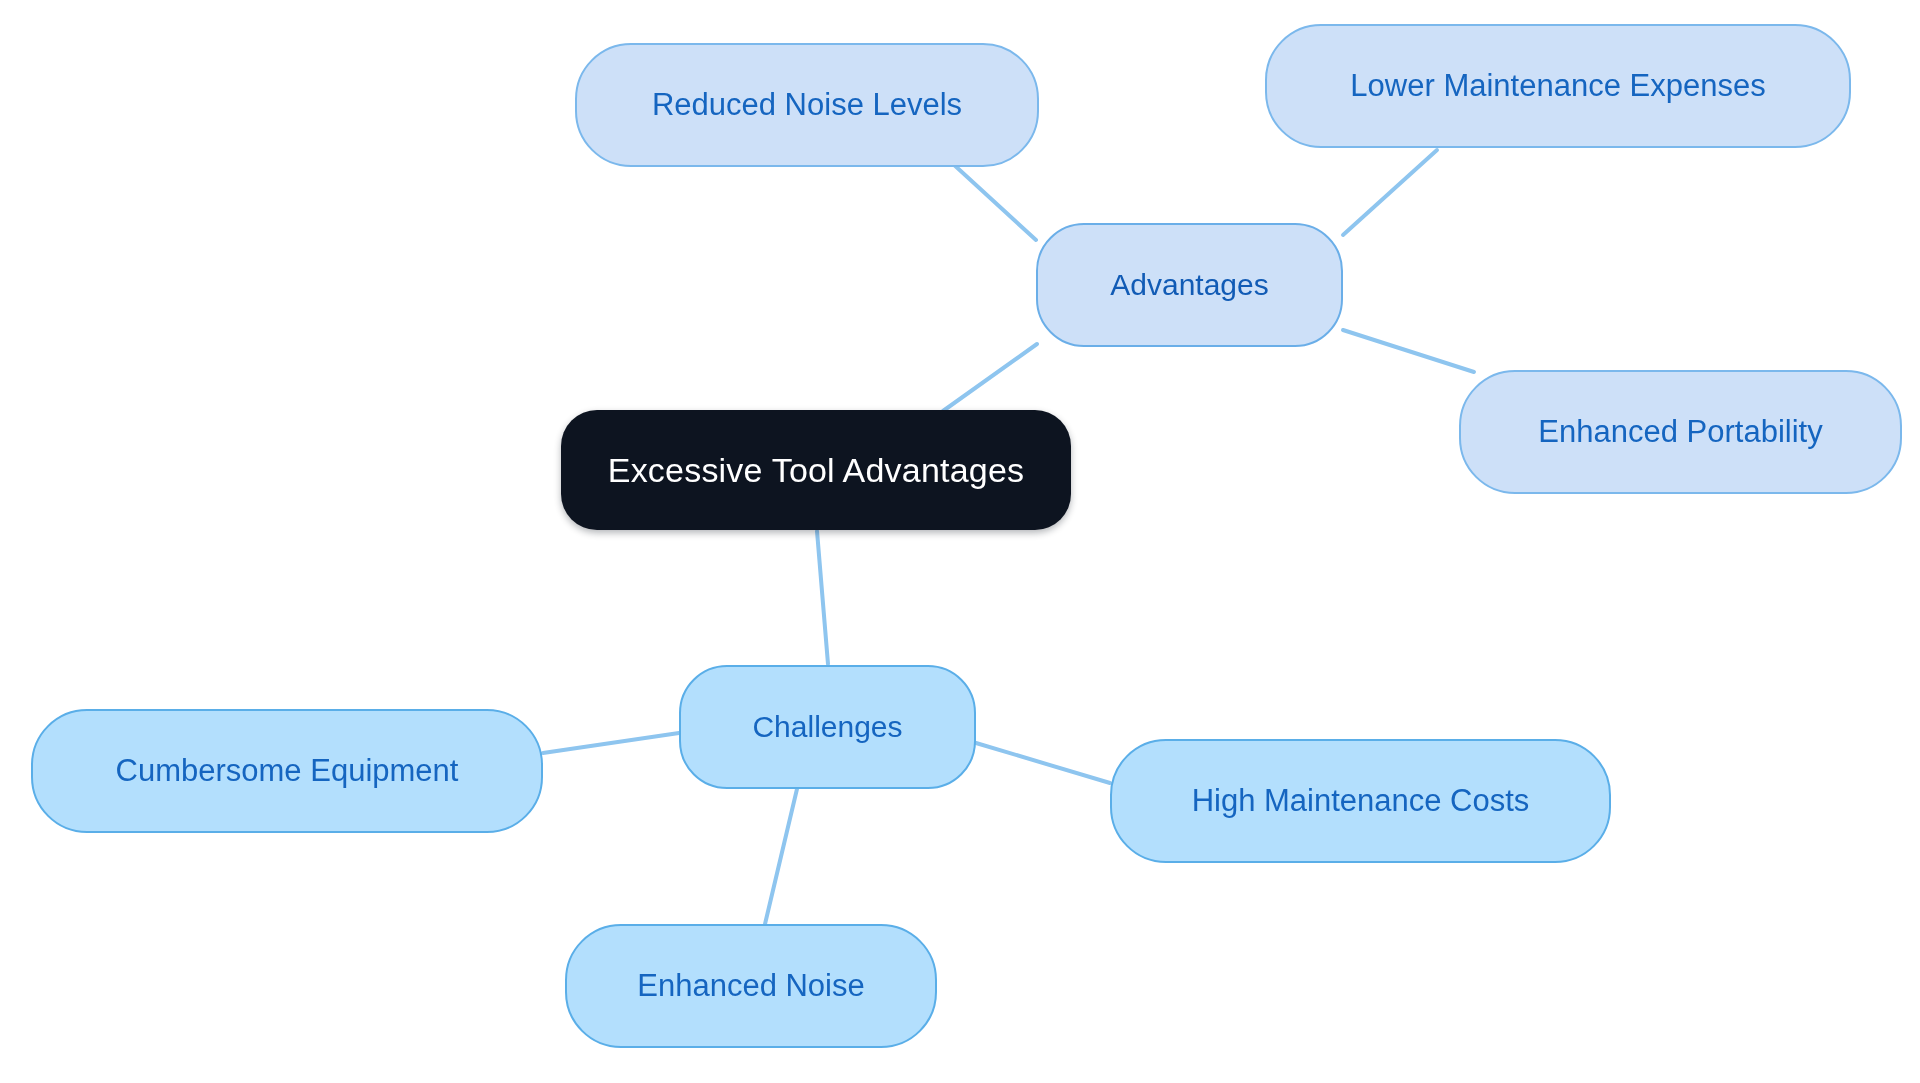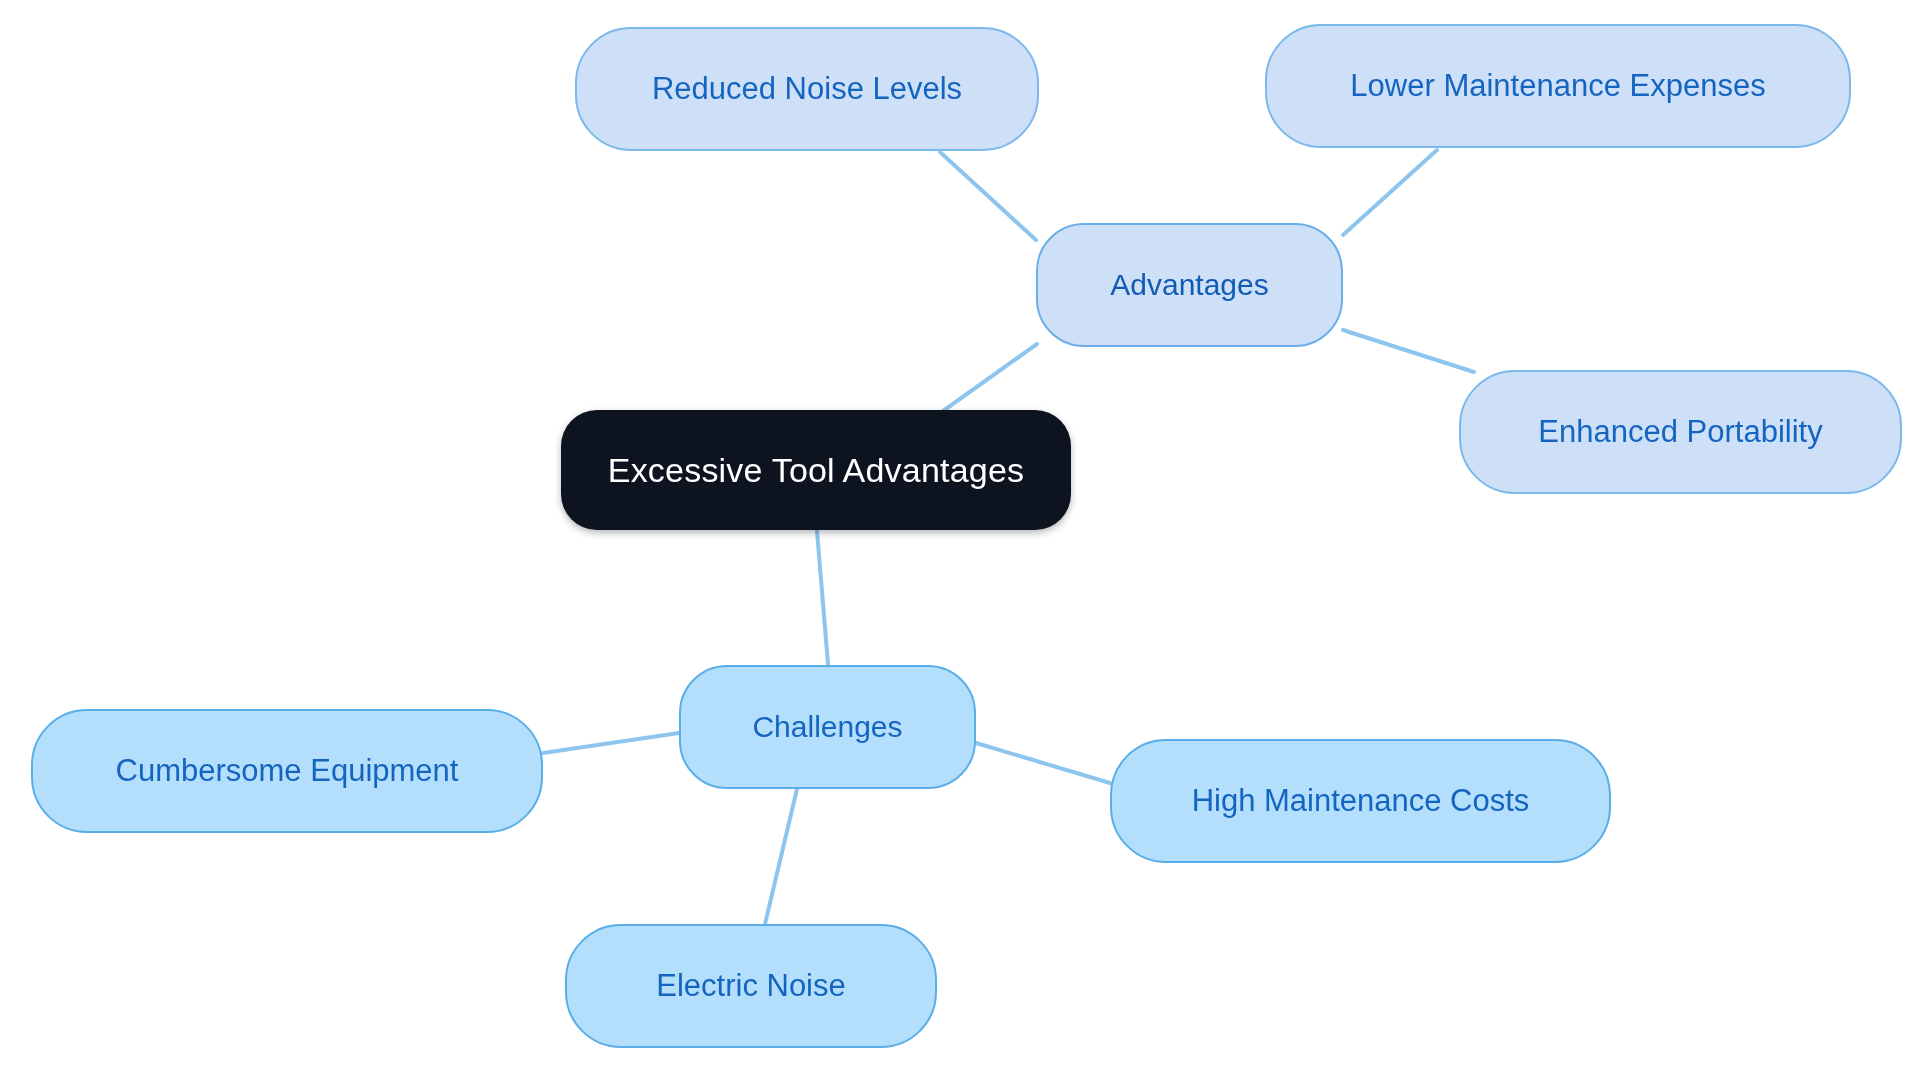--- a/index.html
+++ b/index.html
@@ -97,33 +97,33 @@
 
   <div class="node node-branch-chl" style="left: 679px; top: 665px; width: 297px; height: 124px;">
     <span>Challenges</span>
   </div>
 
   <div class="node node-branch-adv" style="left: 1036px; top: 223px; width: 307px; height: 124px;">
     <span>Advantages</span>
   </div>
 
   <div id="leaf-container">
-      <div class="node node-leaf-adv" style="left: 575px; top: 27px; width: 464px; height: 124px;">
+      <div class="node node-leaf-adv" style="left: 575px; top: 43px; width: 464px; height: 124px;">
         <span>Reduced Noise Levels</span>
       </div>
       <div class="node node-leaf-adv" style="left: 1265px; top: 24px; width: 586px; height: 124px; text-align: center;">
         <span>Lower Maintenance Expenses</span>
       </div>
       <div class="node node-leaf-adv" style="left: 1459px; top: 370px; width: 443px; height: 124px;">
         <span>Enhanced Portability</span>
       </div>
       <div class="node node-leaf-chl" style="left: 31px; top: 709px; width: 512px; height: 124px;">
         <span>Cumbersome Equipment</span>
       </div>
       <div class="node node-leaf-chl" style="left: 1110px; top: 739px; width: 501px; height: 124px;">
         <span>High Maintenance Costs</span>
       </div>
       <div class="node node-leaf-chl" style="left: 565px; top: 924px; width: 372px; height: 124px;">
-        <span>Electric Noise</span>
+        <span>Enhanced Noise</span>
       </div>
     </div>
 
 </div>
 
 </body></html>

